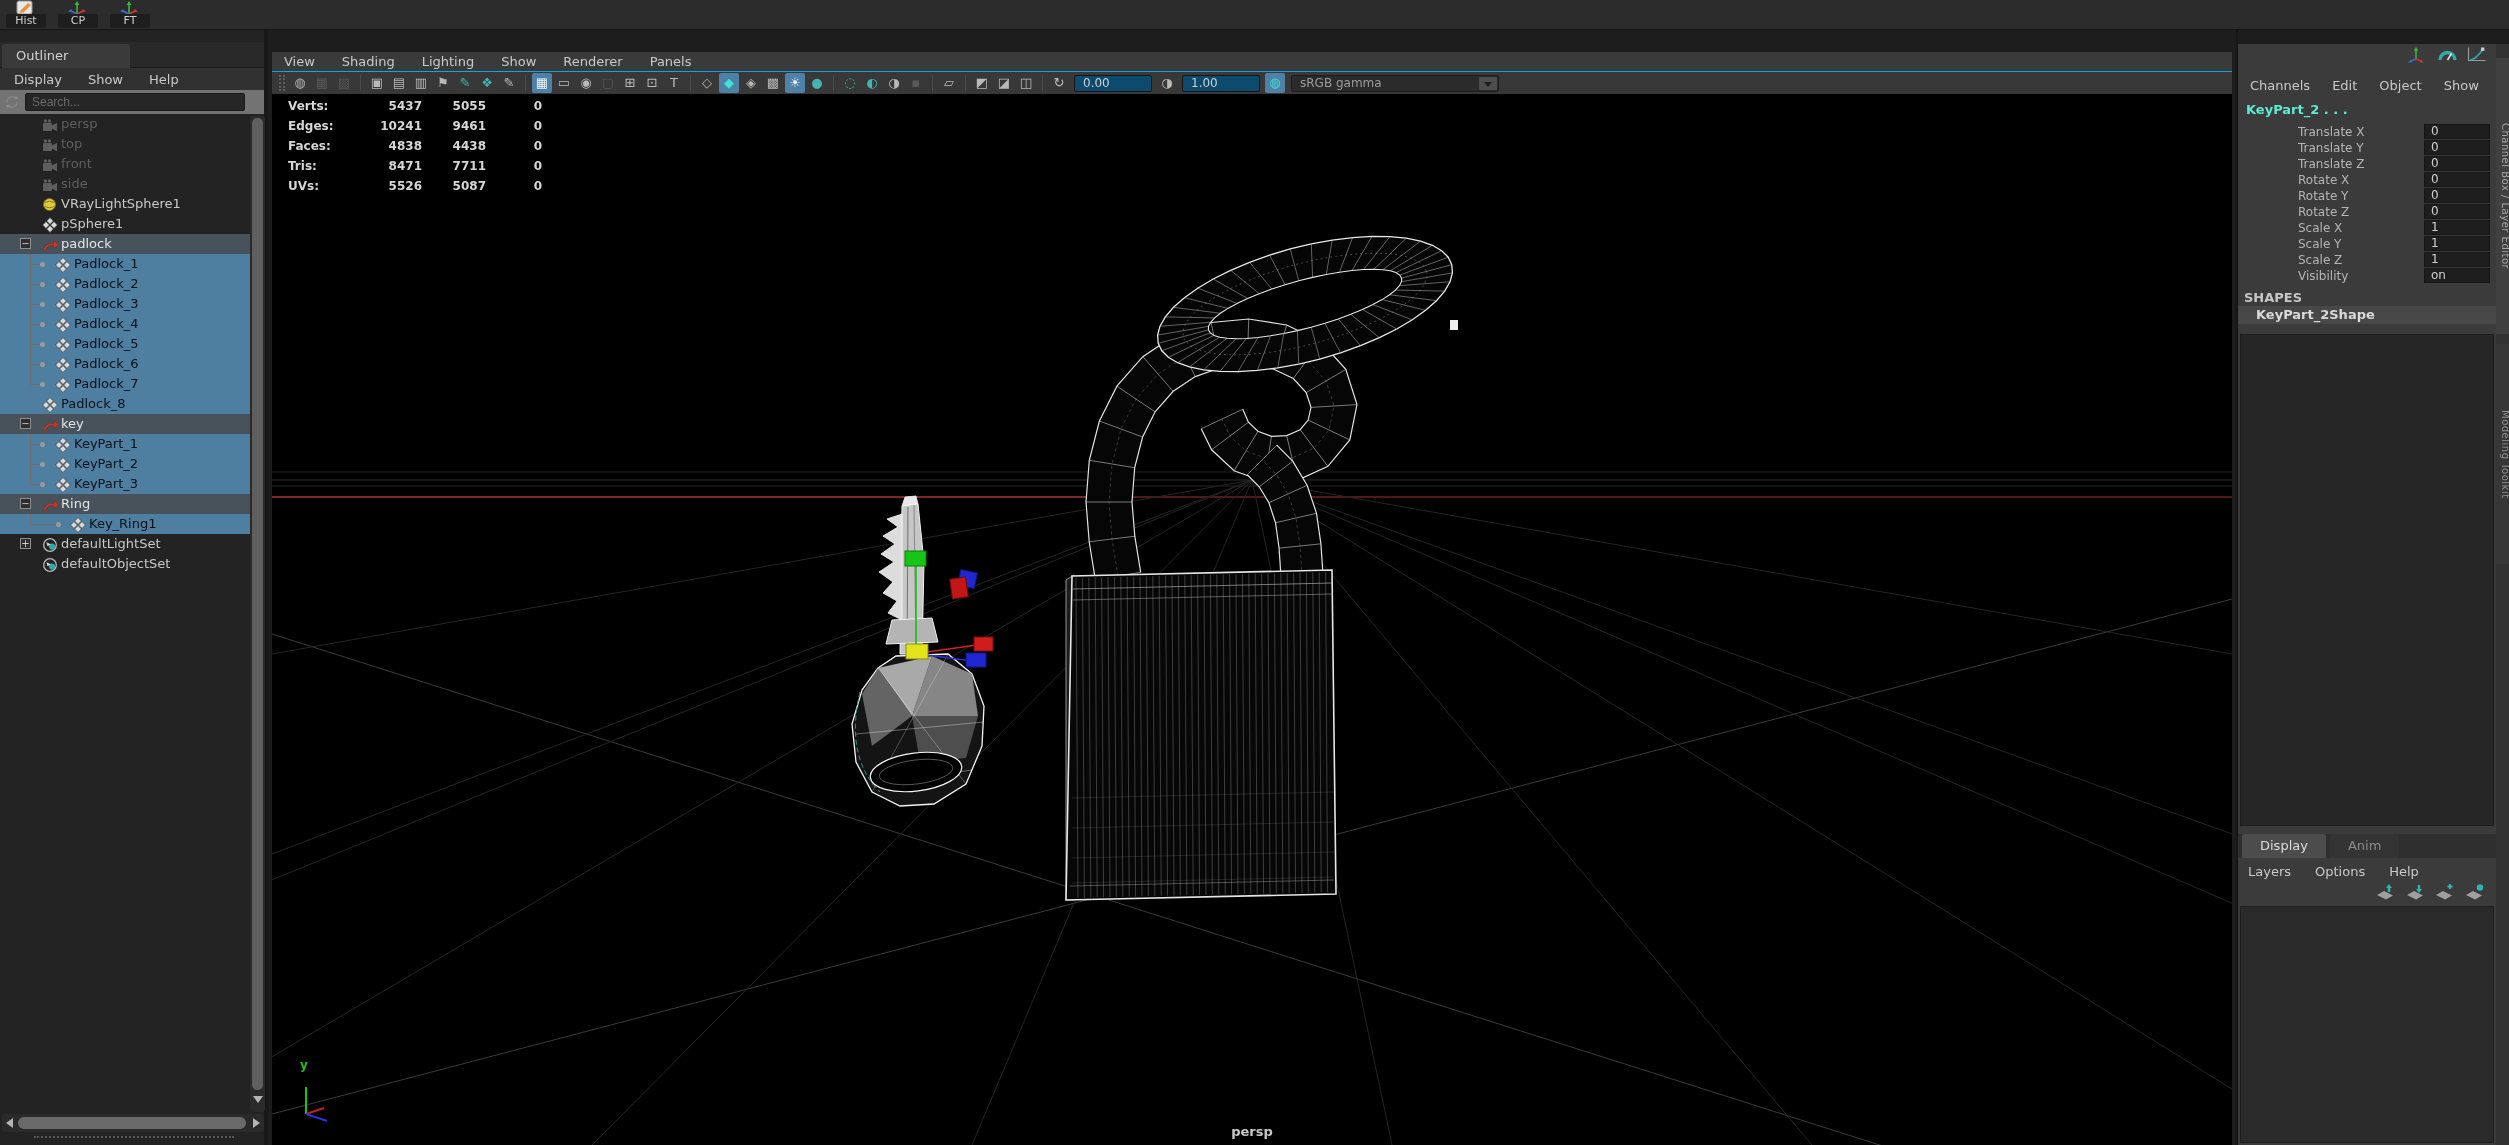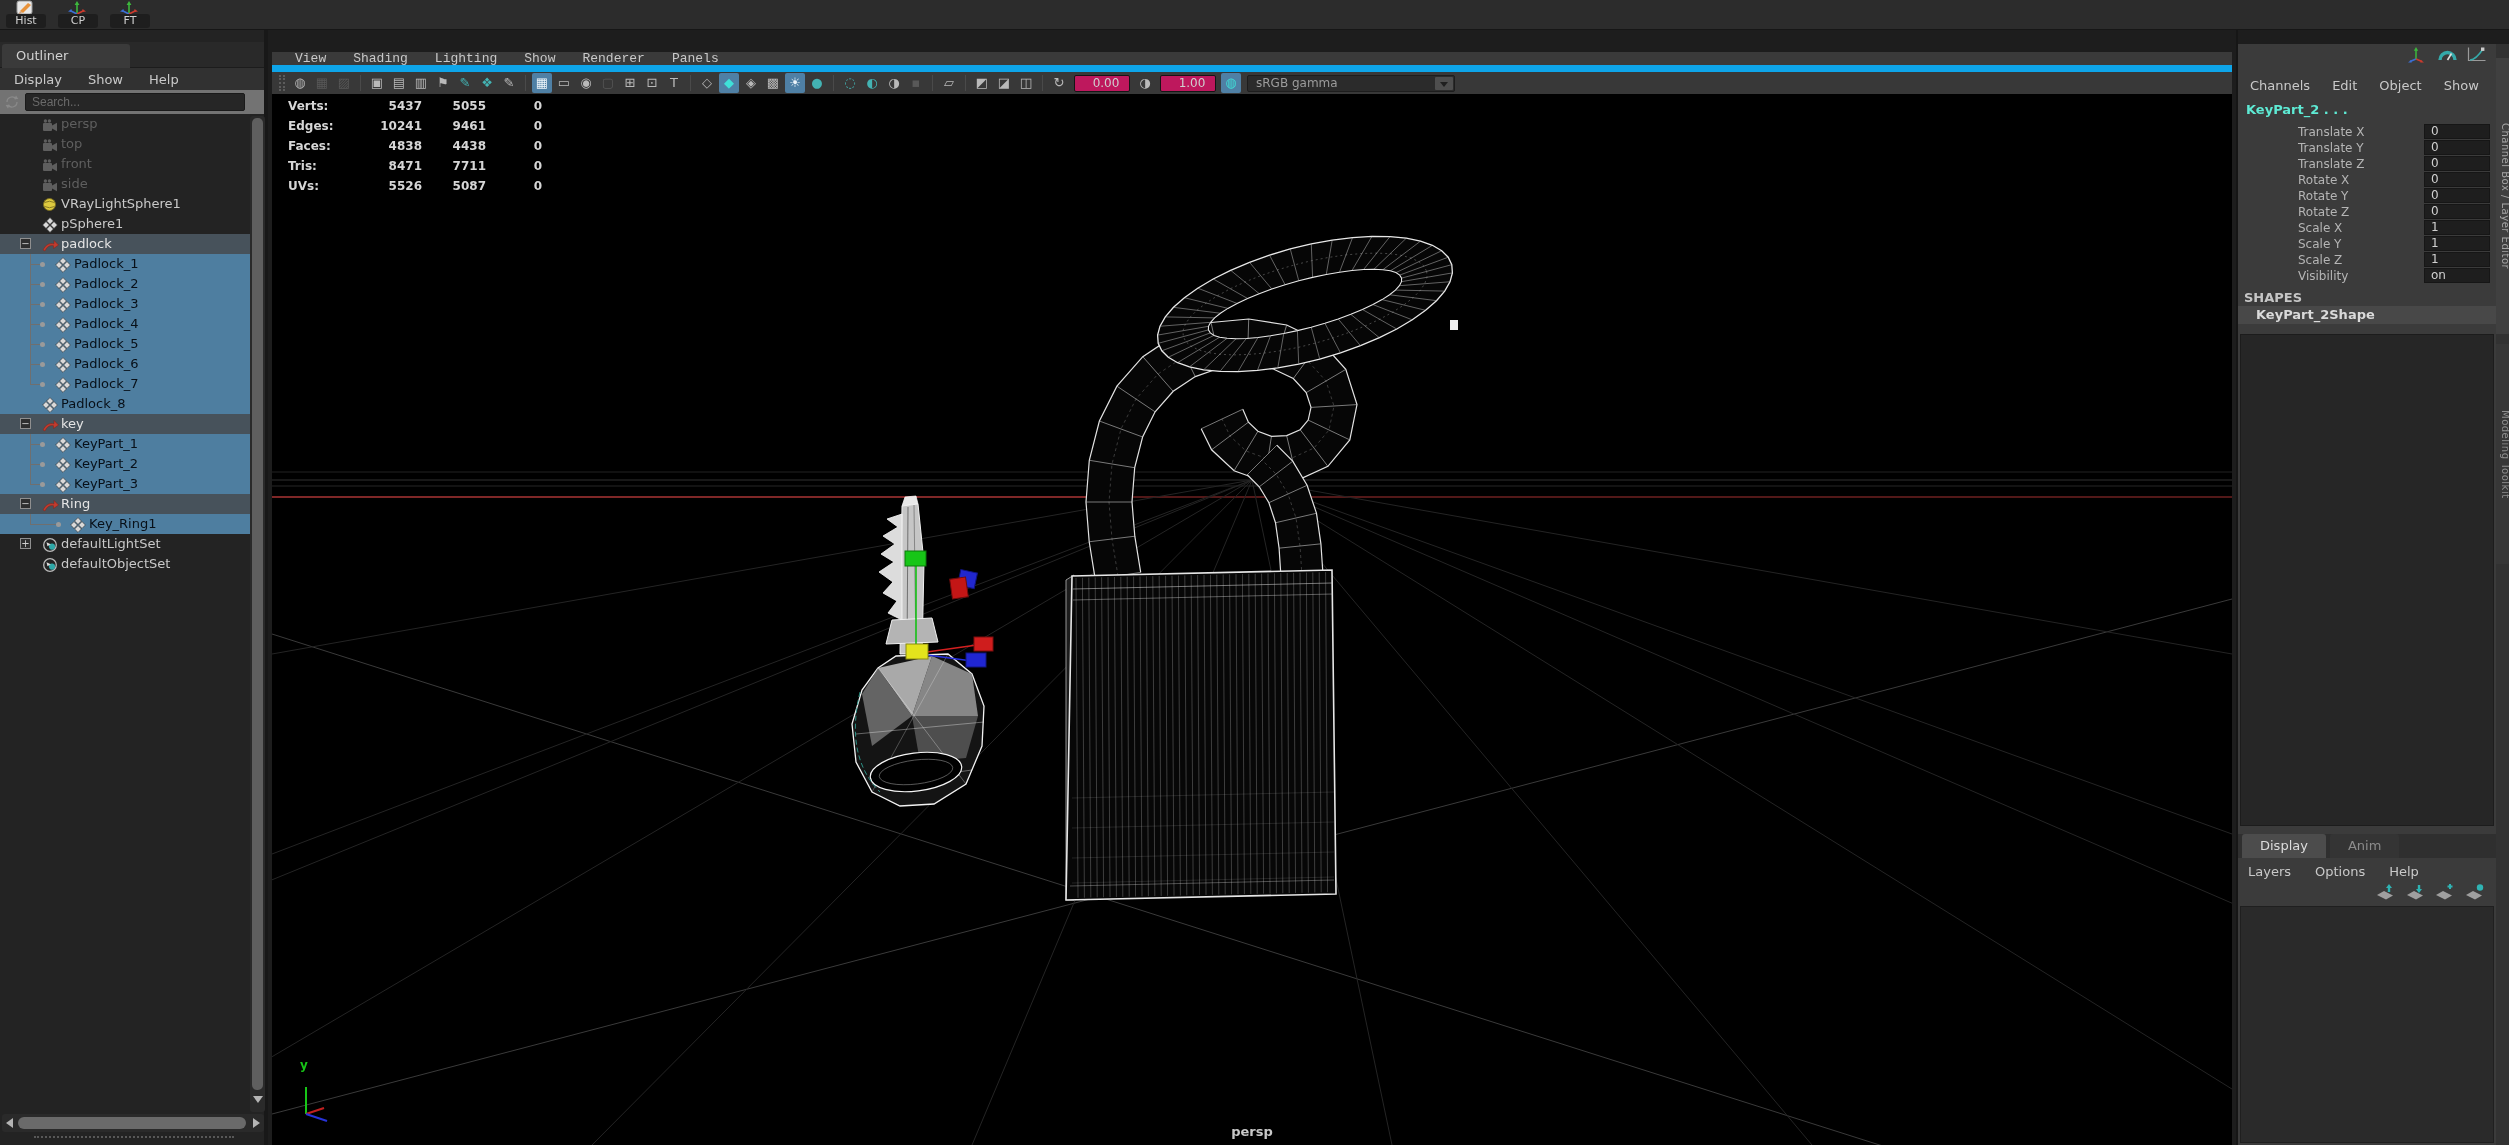--- a/index.html
+++ b/index.html
@@ -43,30 +43,30 @@
   .ol-vthumb { position:absolute; left:2px; top:2px; width:11px; height:972px; background:#5f5f5f; border-radius:5px; cursor:pointer; }
   .ol-varrow { position:absolute; left:3px; top:980px; width:0; height:0; border-left:5px solid transparent; border-right:5px solid transparent; border-top:7px solid #b5b5b5; cursor:pointer; }
   .ol-hscroll { position:absolute; left:2px; top:1084px; width:262px; height:18px; background:#2a2a2a; border-radius:3px; }
   .ol-harrow-l { position:absolute; left:4px; top:4px; width:0; height:0; border-top:5px solid transparent; border-bottom:5px solid transparent; border-right:7px solid #b5b5b5; cursor:pointer; }
   .ol-harrow-r { position:absolute; right:4px; top:4px; width:0; height:0; border-top:5px solid transparent; border-bottom:5px solid transparent; border-left:7px solid #b5b5b5; cursor:pointer; }
   .ol-hthumb { position:absolute; left:16px; top:3px; width:228px; height:12px; background:#6a6a6a; border-radius:6px; cursor:pointer; }
   .ol-resize-dots { position:absolute; left:34px; top:1106px; width:200px; height:3px; border-top:2px dotted #585858; }
 
   
   .viewport { position:absolute; left:272px; top:30px; width:1960px; height:1115px; background:#1d1d1d; }
-  .vp-menubar { position:absolute; left:0; top:22px; width:100%; height:20px; background:#3a3a3a; border-bottom:7px solid #0ea5e9; display:flex; align-items:center; padding-left:23px; gap:27px;font-family:Liberation Mono, monospace; }
+  .vp-menubar { position:absolute; left:0; top:22px; width:100%; height:20px; background:#3a3a3a; border-bottom:1px solid #0ea5e9; display:flex; align-items:center; padding-left:12px; gap:27px; }
   .vp-toolbar { position:absolute; left:0; top:42px; width:100%; height:22px; background:#383838; display:flex; align-items:center; padding-left:4px; gap:2px; }
   .vp-grip { width:6px; height:16px; border-left:2px dotted #5c5c5c; border-right:2px dotted #5c5c5c; margin:0 3px; }
   .vp-sep { width:1px; height:16px; background:#272727; border-right:1px solid #4a4a4a; margin:0 4px; }
   .vp-icon { width:20px; height:20px; color:#b9b9b9; font-size:13px; line-height:20px; text-align:center; border-radius:2px; cursor:pointer; }
   .vp-icon.teal { color:#43b3b3; }
   .vp-icon.active { background:#4f80a5; color:#eef5fa; }
   .vp-icon.active-teal { background:#4f80a5; color:#3fe0d8; }
   .vp-icon.disabled { color:#585858; cursor:default; }
-  .vp-field { width:56px; height:17px; background:#be185d; border:1px solid #151515; border-radius:2px; color:#cfcfcf; font-size:12px; line-height:15px; padding-left:8px; margin:0 3px; cursor:text;text-align:center; }
+  .vp-field { width:78px; height:17px; background:#0c4a6e; border:1px solid #151515; border-radius:2px; color:#cfcfcf; font-size:12px; line-height:15px; padding-left:8px; margin:0 3px; cursor:text; }
   .vp-dd { width:208px; height:17px; background:#2b2b2b; border:1px solid #1d1d1d; border-radius:2px; color:#9c9c9c; font-size:12px; line-height:15px; padding-left:8px; margin-left:4px; position:relative; cursor:pointer; }
   .dd-arrow-box { position:absolute; right:1px; top:1px; width:18px; height:13px; background:#4e4e4e; border-radius:1px; }
   .dd-arrow { position:absolute; right:5px; top:5px; width:0; height:0; border-left:4px solid transparent; border-right:4px solid transparent; border-top:5px solid #1f1f1f; }
   .vp-canvas { position:absolute; left:0; top:64px; width:1960px; height:1051px; background:#000; overflow:hidden; cursor:crosshair; }
   .hud { position:absolute; left:16px; top:2px; }
   .hud-row { display:flex; height:20px; align-items:center; color:#d6d6d6; font-size:12px; font-weight:bold; }
   .hud-label { width:76px; text-align:left; }
   .hud-c1 { width:58px; text-align:right; }
   .hud-c2 { width:64px; text-align:right; }
   .hud-c3 { width:56px; text-align:right; }

